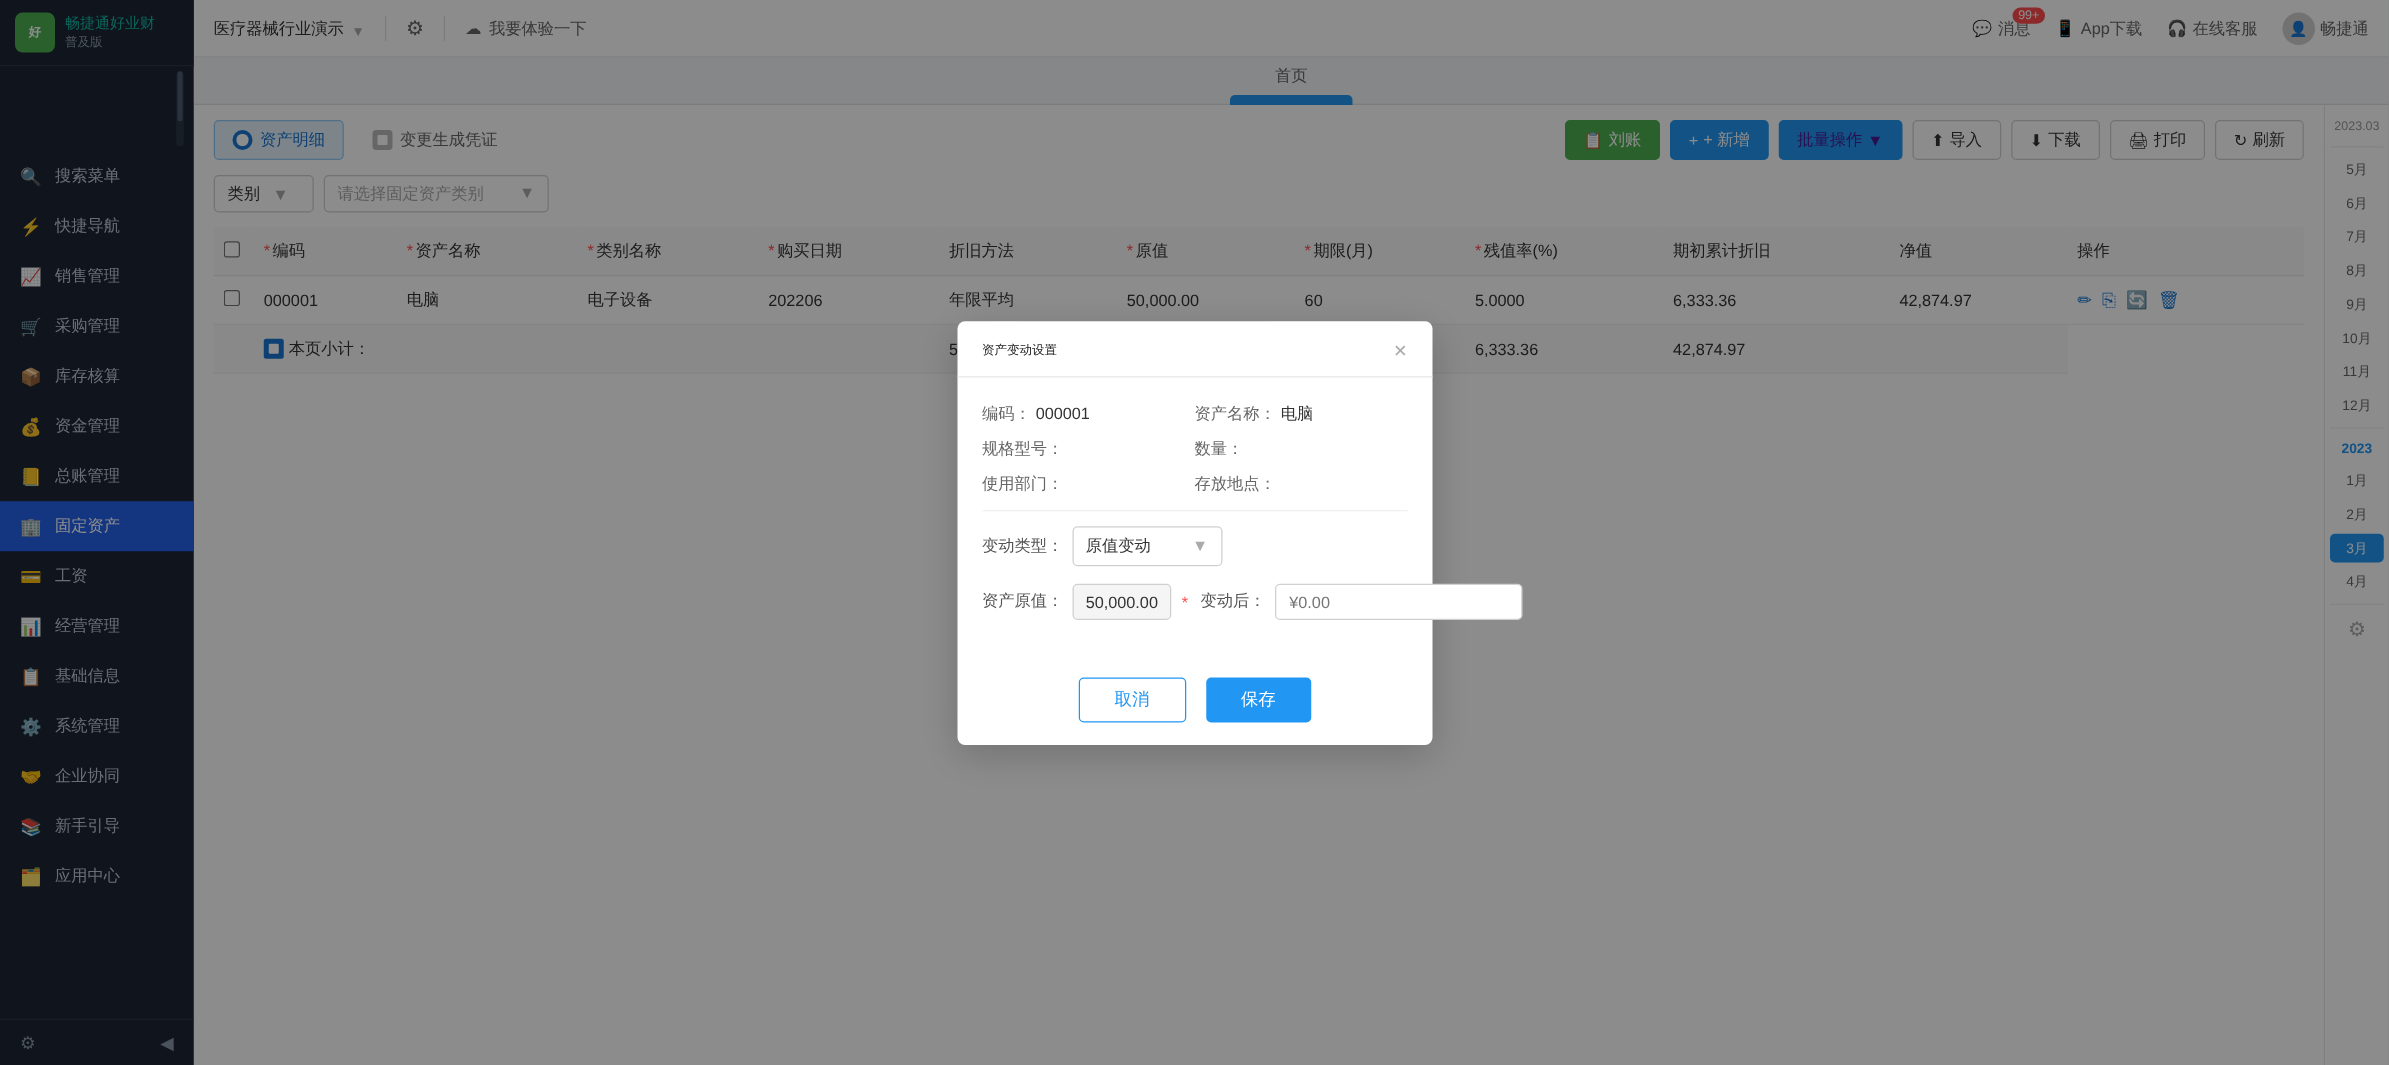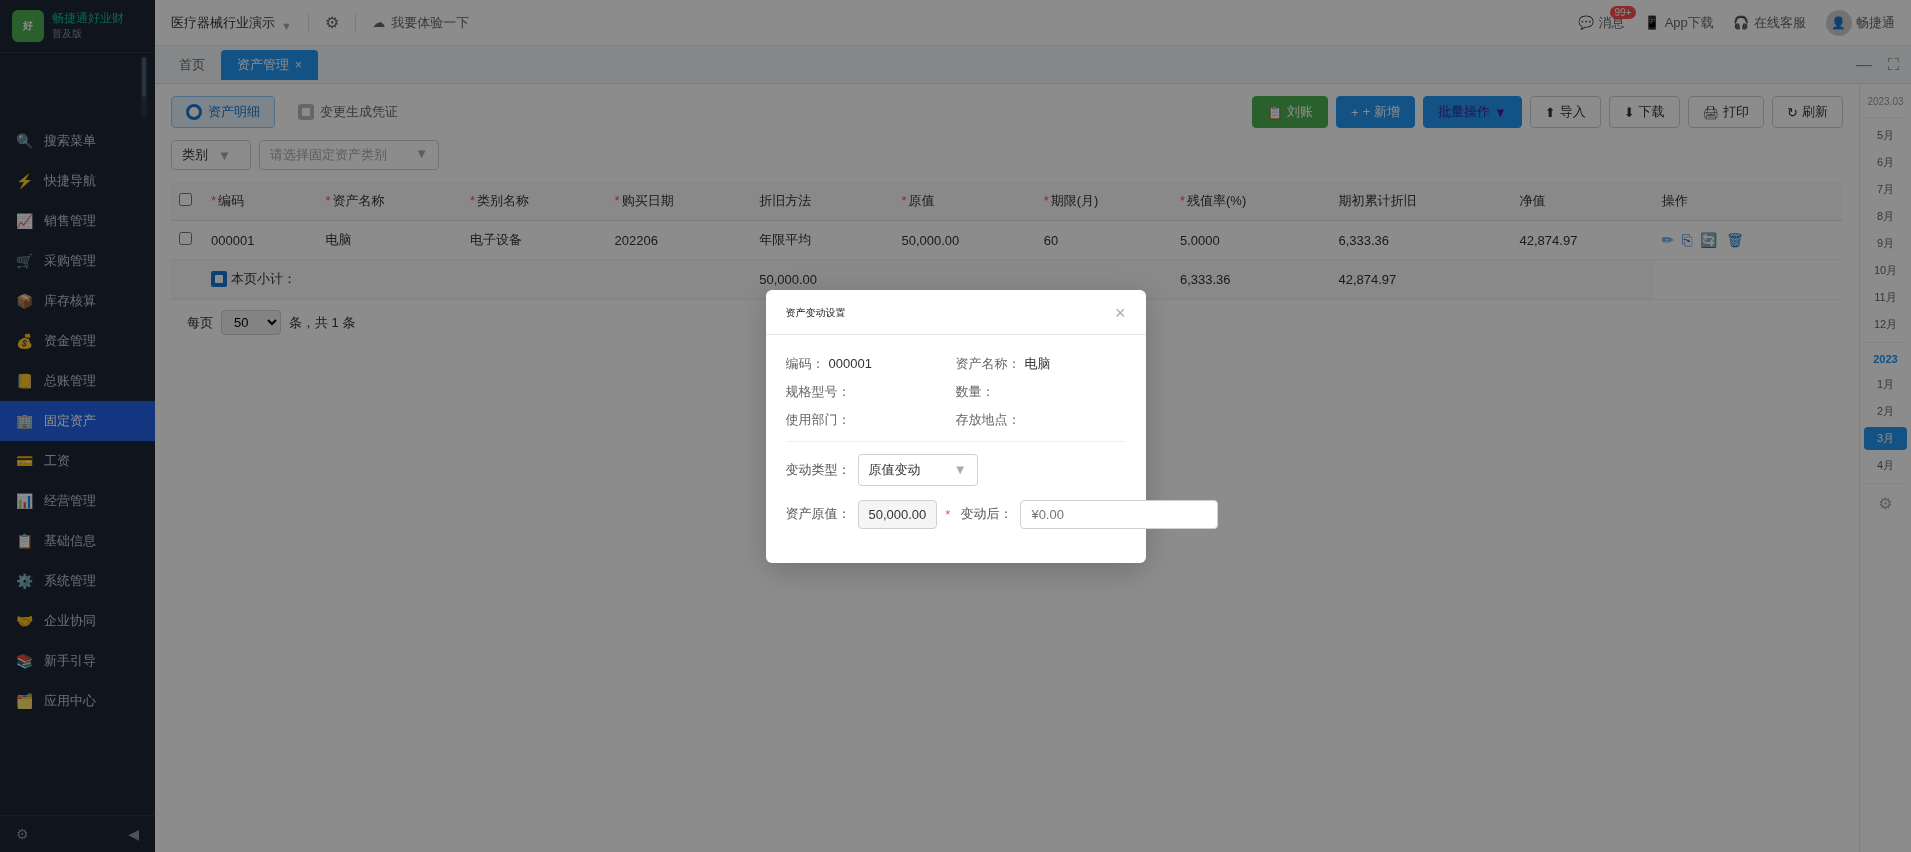--- a/index.html
+++ b/index.html
@@ -32,21 +32,21 @@
     .topbar-try { display: flex; align-items: center; gap: 6px; color: #666; font-size: 13px; cursor: pointer; }
     .topbar-right { margin-left: auto; display: flex; align-items: center; gap: 20px; }
     .topbar-msg { display: flex; align-items: center; gap: 4px; color: #666; font-size: 13px; cursor: pointer; position: relative; }
     .badge { background: #ff4d4f; color: white; font-size: 10px; border-radius: 10px; padding: 1px 5px; position: absolute; top: -8px; right: -12px; }
     .topbar-app { display: flex; align-items: center; gap: 4px; color: #666; font-size: 13px; cursor: pointer; }
     .topbar-service { display: flex; align-items: center; gap: 4px; color: #666; font-size: 13px; cursor: pointer; }
     .topbar-user { display: flex; align-items: center; gap: 4px; color: #666; font-size: 13px; cursor: pointer; }
     .user-avatar { width: 26px; height: 26px; border-radius: 50%; background: #d0d0d0; display: flex; align-items: center; justify-content: center; font-size: 12px; color: #666; }
 
     
-    .tabs-bar { background: #f5f6f7; border-bottom: 1px solid #e0e0e0; display: flex; align-items: center; height: 38px; padding: 0 8px; }
+    .tabs-bar { background: #f5f6f7; border-bottom: 1px solid #e0e0e0; display: flex; align-items: center; height: 38px; padding: 0 8px; flex-direction: column; }
     .tab { padding: 6px 16px; font-size: 13px; color: #666; cursor: pointer; border-radius: 4px 4px 0 0; display: flex; align-items: center; gap: 6px; }
     .tab.active { background: #2196f3; color: white; }
     .tab-close { font-size: 12px; cursor: pointer; }
     .tabs-right { margin-left: auto; display: flex; gap: 8px; }
     .tabs-action { font-size: 16px; color: #888; cursor: pointer; padding: 4px; }
 
     
     .content { flex: 1; display: flex; overflow: hidden; }
     .page-content { flex: 1; background: white; overflow: auto; padding: 12px 16px; position: relative; }
 
@@ -366,28 +366,20 @@
             <td>50,000.00</td>
             <td></td>
             <td></td>
             <td>6,333.36</td>
             <td>42,874.97</td>
             <td></td>
           </tr>
         </tbody>
       </table>
 
-      <div class="pagination">
-        <span>每页</span>
-        <select class="page-size-select">
-          <option>50</option>
-          <option>100</option>
-        </select>
-        <span>条，共 1 条</span>
-      </div>
     </div>
 
     <div class="right-panel">
       <div class="right-panel-item">
         <div style="font-size:10px;color:#999;">2023.03</div>
       </div>
       <div style="width:100%;height:1px;background:#f0f0f0;margin:2px 0;"></div>
       <div class="right-panel-item">
         <div>5月</div>
       </div>
@@ -490,14 +482,18 @@
       <div class="modal-field-row">
         <span class="modal-field-label">资产原值：</span>
         <div class="modal-field-control">
           <div class="modal-input-value">50,000.00</div>
           <span style="color:#ff4d4f;margin-right:2px;">*</span>
           <span style="color:#555;white-space:nowrap;">变动后：</span>
           <input type="text" class="modal-input" placeholder="¥0.00" style="">
         </div>
       </div>
     </div>
+    <div class="modal-footer">
+      <button class="btn-cancel">取消</button>
+      <button class="btn-save">保存</button>
+    </div>
   </div>
 </div>
 
 </body></html>

